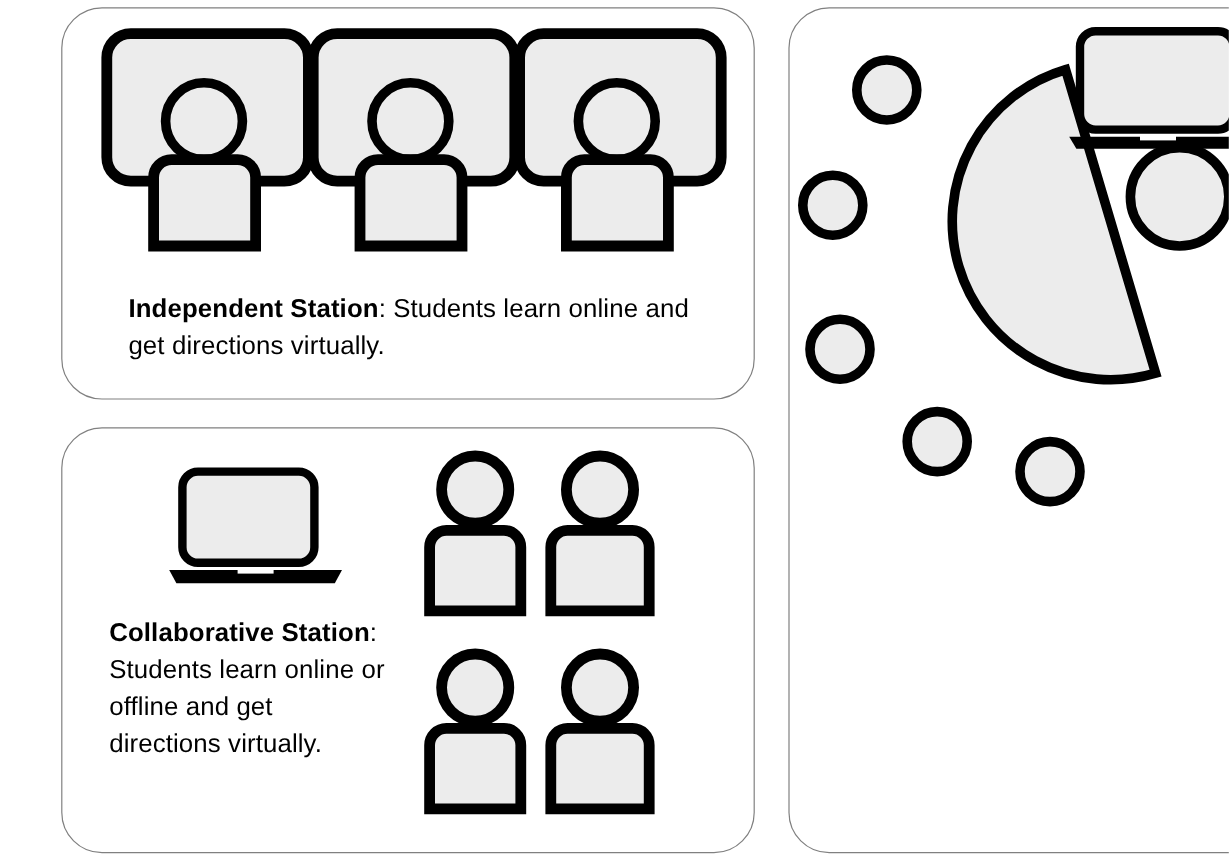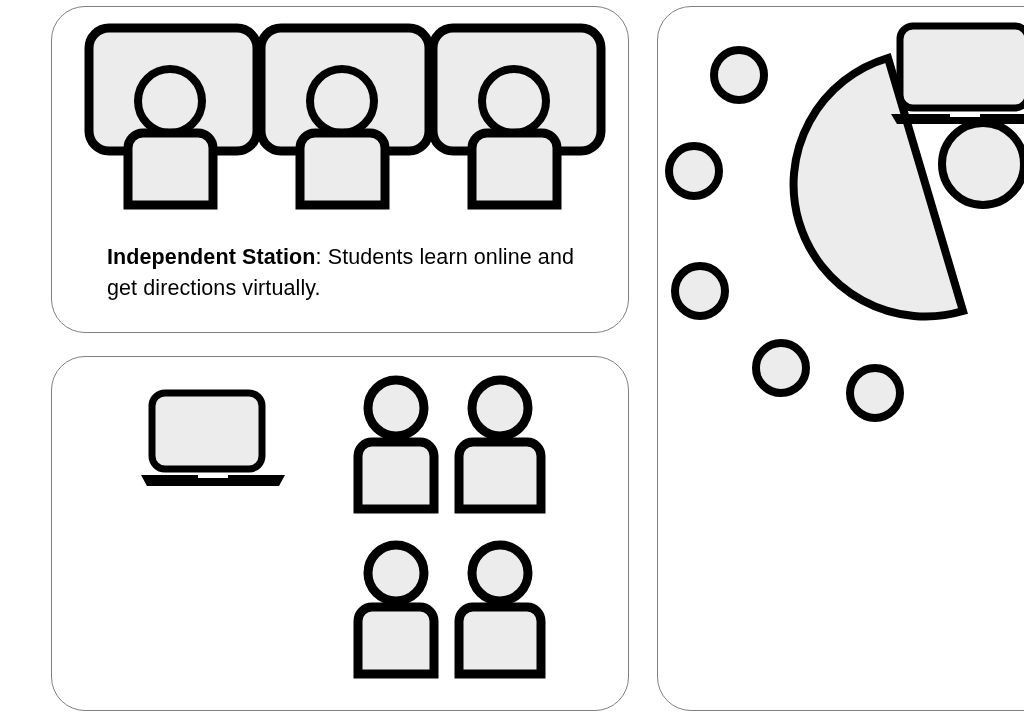--- a/index.html
+++ b/index.html
@@ -112,20 +112,21 @@
         <circle cx="48" cy="201" r="28" class="fillgray" stroke="#000" stroke-width="9"></circle>
         <path d="M 10 302 L 10 249 A 14 14 0 0 1 24 235 L 72 235 A 14 14 0 0 1 86 249 L 86 302 Z" class="fillgray" stroke="#000" stroke-width="9"></path>
       </g>
       <g>
         <circle cx="152" cy="201" r="28" class="fillgray" stroke="#000" stroke-width="9"></circle>
         <path d="M 111 302 L 111 249 A 14 14 0 0 1 125 235 L 179 235 A 14 14 0 0 1 193 249 L 193 302 Z" class="fillgray" stroke="#000" stroke-width="9"></path>
       </g>
     </g>
   </svg>
 
+  <div class="caption" id="caption-collaborative"><b>Collaborative Station</b><span>: Students learn online or offline and get directions virtually.</span></div>
 
   <div class="panel" id="panel-teacher"></div>
 
   <svg class="art" id="art-teacher" viewBox="0 0 402 430">
 
     <path d="M 231 52 A 131 131 0 1 0 306 305 Z" class="fillgray" stroke="#000" stroke-width="8" stroke-linejoin="miter"></path>
 
     <circle cx="82" cy="69" r="25" class="fillgray" stroke="#000" stroke-width="8"></circle>
     <circle cx="37" cy="165" r="25" class="fillgray" stroke="#000" stroke-width="8"></circle>
     <circle cx="43" cy="285" r="25" class="fillgray" stroke="#000" stroke-width="8"></circle>

